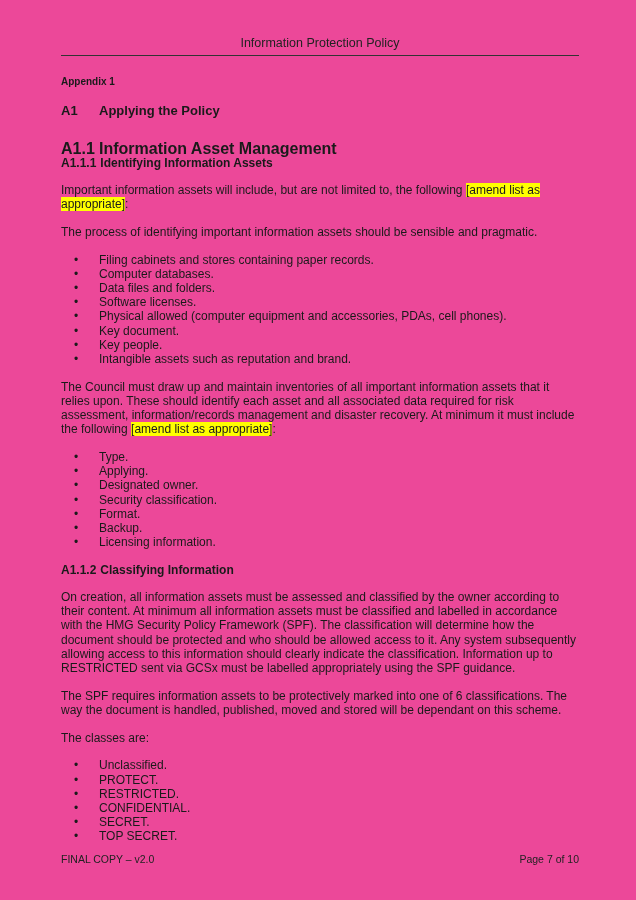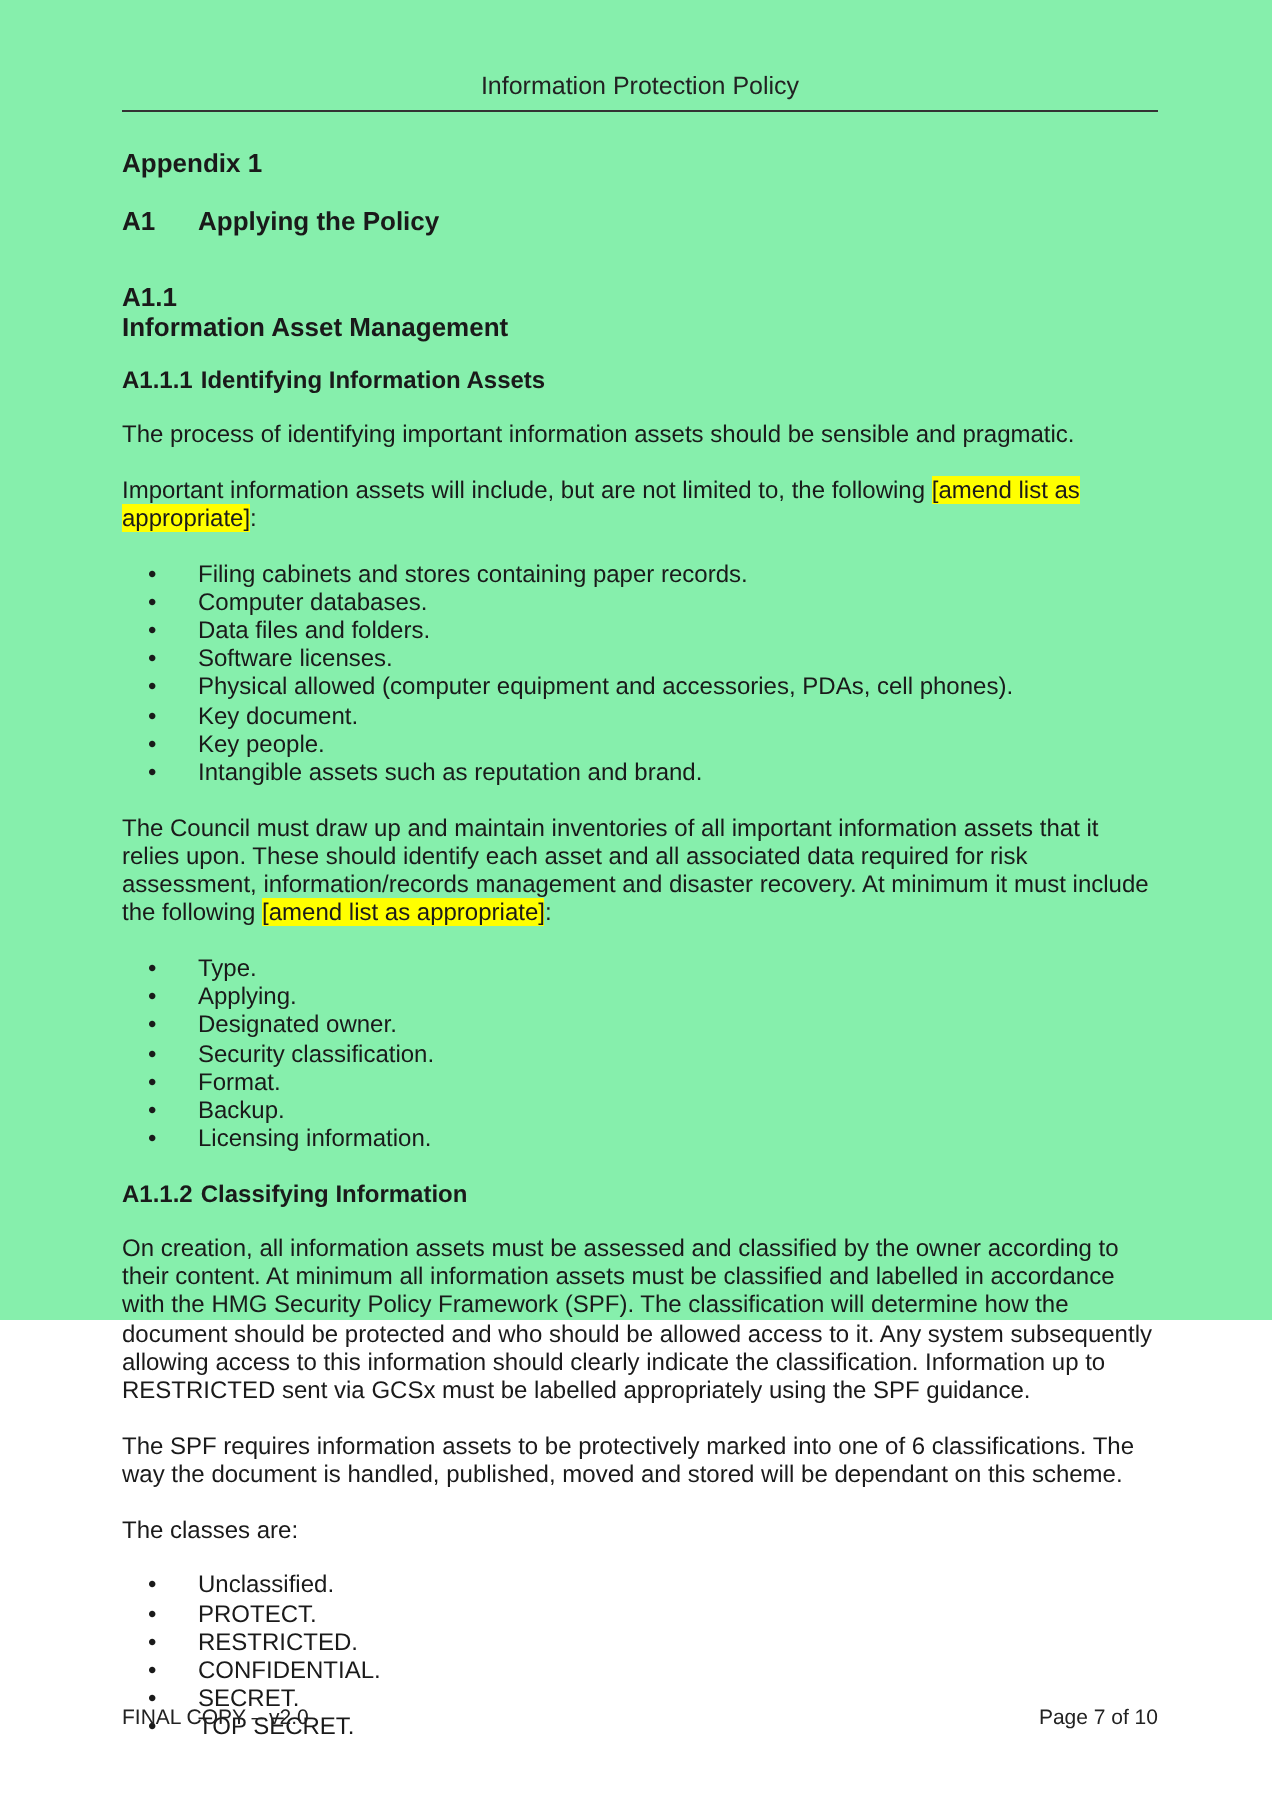--- a/index.html
+++ b/index.html
@@ -10,22 +10,22 @@
       overflow: hidden;
     }
     body {
       font-family: "Liberation Sans", sans-serif;
       color: #1a1a1a;
       position: relative;
     }
     .page {
       position: absolute;
       left: 0; top: 0;
-      width: 636px; height: 660px;
-      background: #86efac;
+      width: 636px; height: 900px;
+      background: #ec4899;
     }
     .running-header {
       position: absolute;
       left: 61px;
       top: 36px;
       width: 518px;
       text-align: center;
       font-size: 12.5px;
       color: #222;
     }
@@ -40,39 +40,37 @@
     .content {
       position: absolute;
       left: 61px;
       top: 74px;
       width: 520px;
       font-size: 12px;
       line-height: 14.2px;
     }
     .h-appendix {
       font-weight: bold;
-      font-size: 13px;
+      font-size: 10px;
       line-height: 16px;
       margin-bottom: 13px;
     }
     .h1 {
       font-weight: bold;
       font-size: 13px;
       line-height: 16px;
       margin-bottom: 22px;
       display: flex;
     }
     .h1 .num { width: 38px; }
     .h2 {
       font-weight: bold;
-      font-size: 13px;
+      font-size: 16px;
       line-height: 15px;
-      margin-bottom: 12px;
-      display: flex;
-      flex-direction: column;
+      display: flex;
     }
     .h2 .num { width: 38px; }
     .h3 {
       font-weight: bold;
       font-size: 12px;
       line-height: 15px;
       margin-bottom: 12px;
     }
     .h3 .num { margin-right: 4px; }
     p.para {
@@ -124,25 +122,25 @@
 
     <div class="h2">
       <span class="num">A1.1</span>
       <span>Information Asset Management</span>
     </div>
 
     <div class="h3">
       <span class="num">A1.1.1</span><span>Identifying Information Assets</span>
     </div>
 
-    <p class="para">The process of identifying important information assets should be sensible and pragmatic.</p>
-
     <p class="para">
       <span>Important information assets will include, but are not limited to, the following </span><span class="hl">[amend list as appropriate]</span><span>:</span>
     </p>
+
+    <p class="para">The process of identifying important information assets should be sensible and pragmatic.</p>
 
     <ul class="bullets">
       <li>
           <span class="bullet">•</span>
           <span>Filing cabinets and stores containing paper records.</span>
         </li>
       <li>
           <span class="bullet">•</span>
           <span>Computer databases.</span>
         </li>

